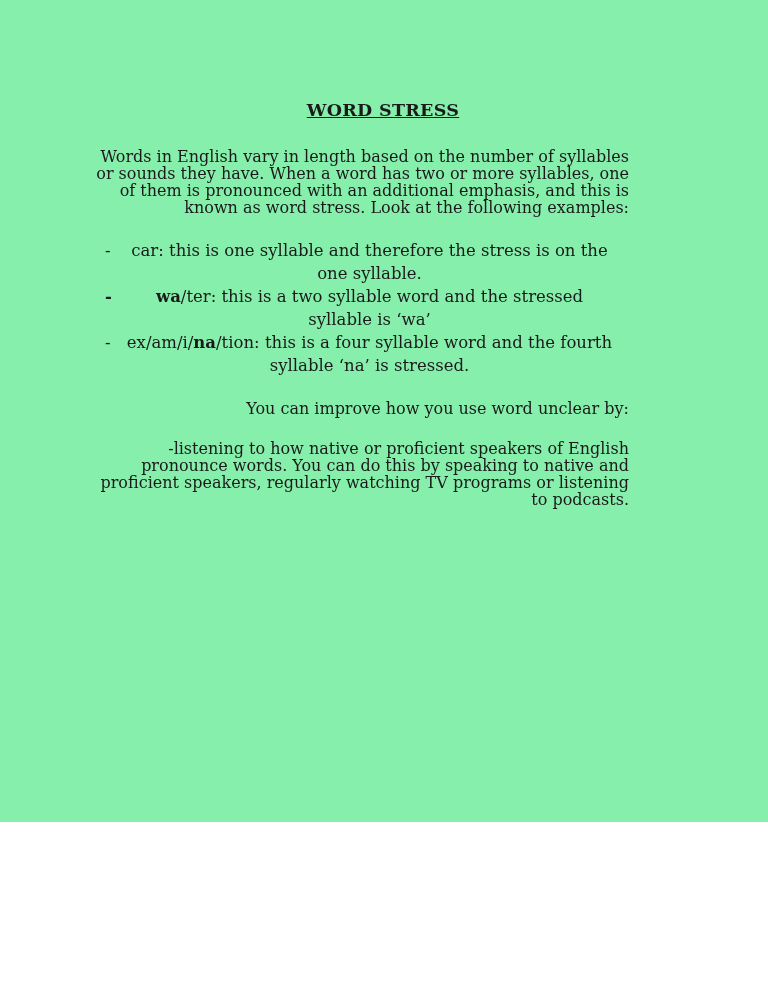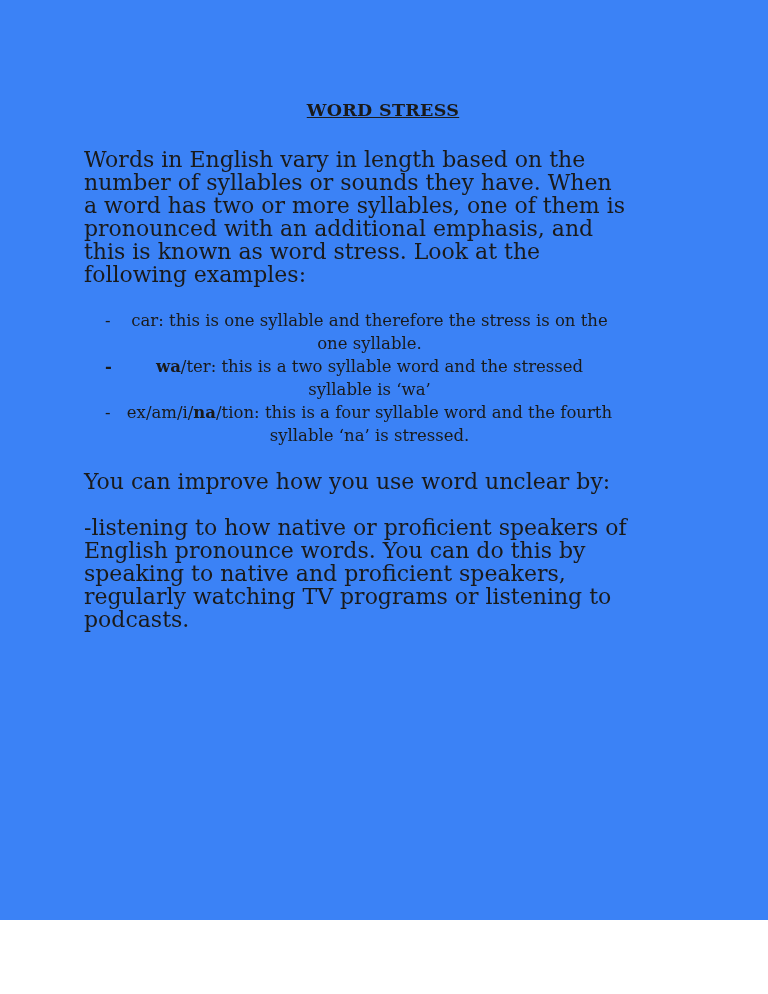--- a/index.html
+++ b/index.html
@@ -3,38 +3,39 @@
 <meta charset="utf-8">
 <style>
   * { margin: 0; padding: 0; box-sizing: border-box; }
   html, body {
     background: #ffffff;
     font-family: "DejaVu Serif", "Liberation Serif", serif;
     color: #1a1a1a;
   }
   .page {
     width: 768px;
-    height: 920px;
-    background: #3b82f6;
+    height: 822px;
+    background: #86efac;
     padding: 100px 86px 40px 84px;
     overflow: hidden;
   }
   .doc-title {
     text-align: center;
     font-size: 17.5px;
     font-weight: bold;
     text-decoration: underline;
     letter-spacing: 0.3px;
     margin-bottom: 28px;
   }
   p.para {
-    font-size: 22px;
-    line-height: 23px;
+    font-size: 16px;
+    line-height: 17px;
     margin: 0 0 23px 0;
     max-width: 545px;
+    text-align: right;
   }
   ul.dash-list {
     list-style: none;
     margin: 0 0 23px 0;
     padding-left: 21px;
     max-width: 530px;
   }
   ul.dash-list li {
     display: flex;
     font-size: 16.5px;

